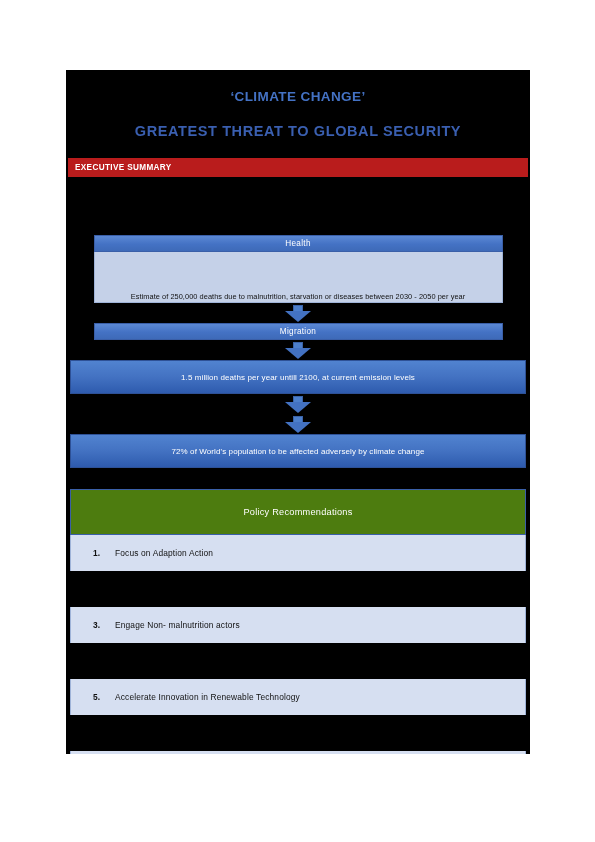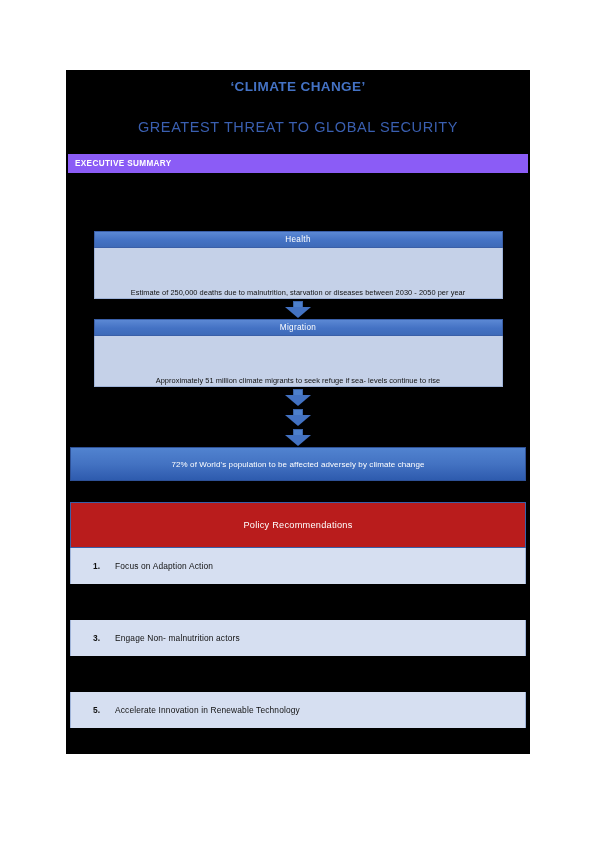--- a/index.html
+++ b/index.html
@@ -21,46 +21,46 @@
     left: 66px;
     top: 70px;
     width: 464px;
     height: 684px;
     background: #000000;
     overflow: hidden;
   }
 
   
   .title-block {
-    padding: 6px 0 4px 0;
+    padding: 16px 0 4px 0;
     text-align: center;
   }
   .title-line-1 {
     color: #4472C4;
     font-size: 13.5px;
     font-weight: bold;
     letter-spacing: 0.4px;
     line-height: 22px;
     white-space: nowrap;
   }
   .title-line-2 {
     color: #3A5FB0;
     font-size: 14.5px;
-    font-weight: normal;
+    font-weight: bold;
     letter-spacing: 0.6px;
     line-height: 26px;
-    margin-top: 16px;
+    margin-top: 10px;
     white-space: nowrap;
   }
 
   
   .exec-bar {
     margin: 10px 2px 0 2px;
     height: 19px;
-    background: #8b5cf6;
+    background: #b91c1c;
     display: flex;
     align-items: center;
     padding-left: 7px;
     box-sizing: border-box;
   }
   .exec-bar-label {
     color: #ffffff;
     font-size: 8.2px;
     font-weight: bold;
     letter-spacing: 0.35px;
@@ -174,21 +174,21 @@
     border-top: 11px solid #4372C2;
   }
 
   
   .policy {
     width: 456px;
     margin: 0 auto;
   }
   .policy-header {
     height: 46px;
-    background: #b91c1c;
+    background: #4d7c0f;
     border: 1px solid #3A5FA8;
     box-sizing: border-box;
     display: flex;
     align-items: center;
     justify-content: center;
   }
   .policy-header-label {
     color: #ffffff;
     font-size: 9.2px;
     letter-spacing: 0.25px;
@@ -258,32 +258,32 @@
       <div class="arrow">
         <div class="shaft"></div>
         <div class="head"></div>
       </div>
     </div>
 
     <div class="card">
       <div class="card-header">
         <span class="card-header-label">Migration</span>
       </div>
-      <div class="card-body">
-        <span class="card-body-label">Approximately 51 million climate migrants to seek refuge if sea- levels continue to rise</span>
-      </div>
     </div>
 
     <div class="arrow-wrap">
       <div class="arrow">
         <div class="shaft"></div>
         <div class="head"></div>
       </div>
     </div>
 
+    <div class="stat-box">
+      <span class="stat-box-label">1.5 million deaths per year untill 2100, at current emission levels</span>
+    </div>
 
     <div class="arrow-wrap">
       <div class="arrow">
         <div class="shaft"></div>
         <div class="head"></div>
       </div>
     </div>
 
 
     <div class="arrow-wrap">

